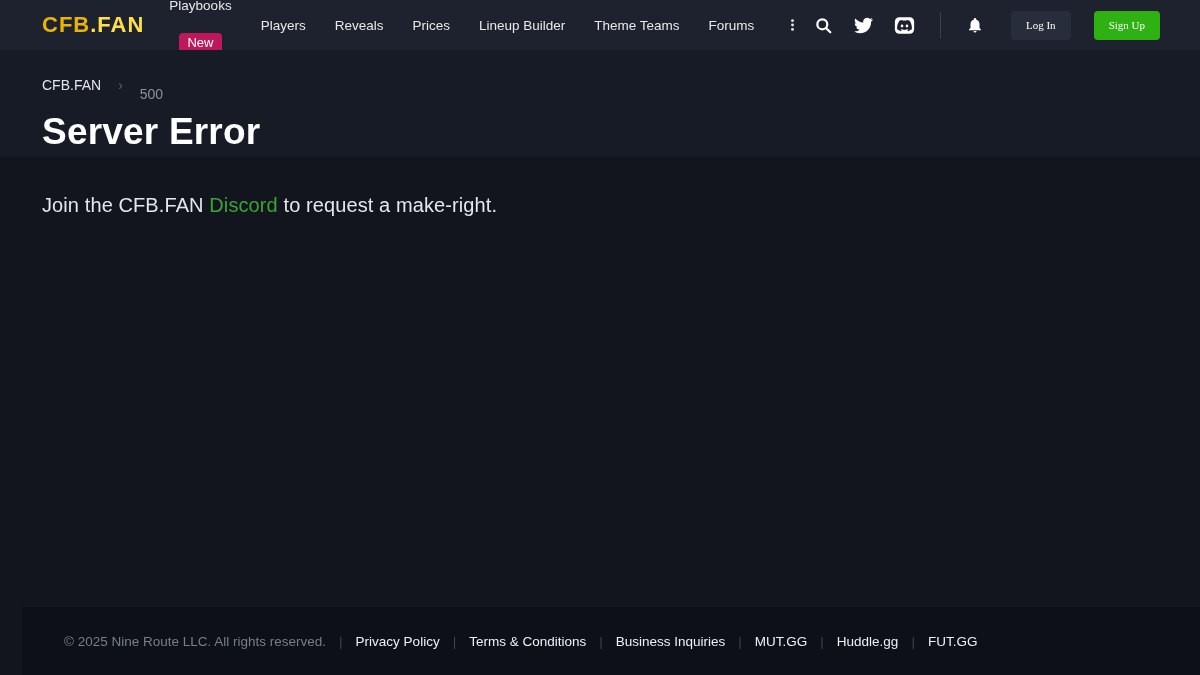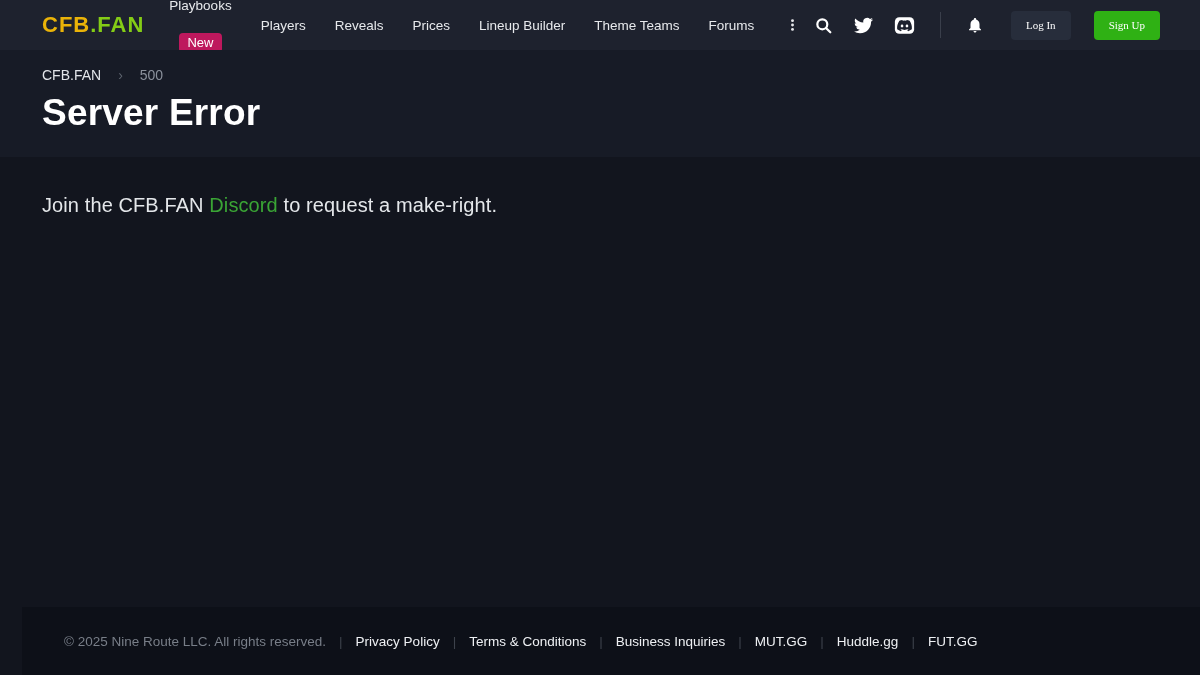--- a/index.html
+++ b/index.html
@@ -23,21 +23,21 @@
     flex-shrink: 0;
   }
   .logo {
     font-weight: 800;
     font-size: 22px;
     letter-spacing: 1px;
     cursor: pointer;
     white-space: nowrap;
   }
   .logo .part1 { color: #eab308; }
-  .logo .part2 { color: #84cc16; }
+  .logo .part2 { color: #fde047; }
   .nav-links {
     display: flex;
     align-items: center;
     margin-left: 25px;
     gap: 29px;
     font-size: 13.5px;
     color: #e7e9ec;
   }
   .nav-item { cursor: pointer; white-space: nowrap; }
   .nav-group { display: flex; align-items: center; gap: 20px; cursor: pointer; flex-direction: column; }
@@ -85,21 +85,21 @@
     flex-shrink: 0;
   }
   .breadcrumb {
     display: flex;
     align-items: center;
     gap: 17px;
     font-size: 14px;
   }
   .breadcrumb .home { color: #e2e5e9; cursor: pointer; }
   .breadcrumb .sep { color: #5d636e; font-size: 14px; }
-  .breadcrumb .current { color: #8b919c; }
+  .breadcrumb .current { color: #8b919c; margin-top: 19px; }
   .page-title {
     margin-top: 11px;
     font-size: 37px;
     font-weight: 800;
     color: #ffffff;
     letter-spacing: 0.2px;
     line-height: 1;
   }
 
   

